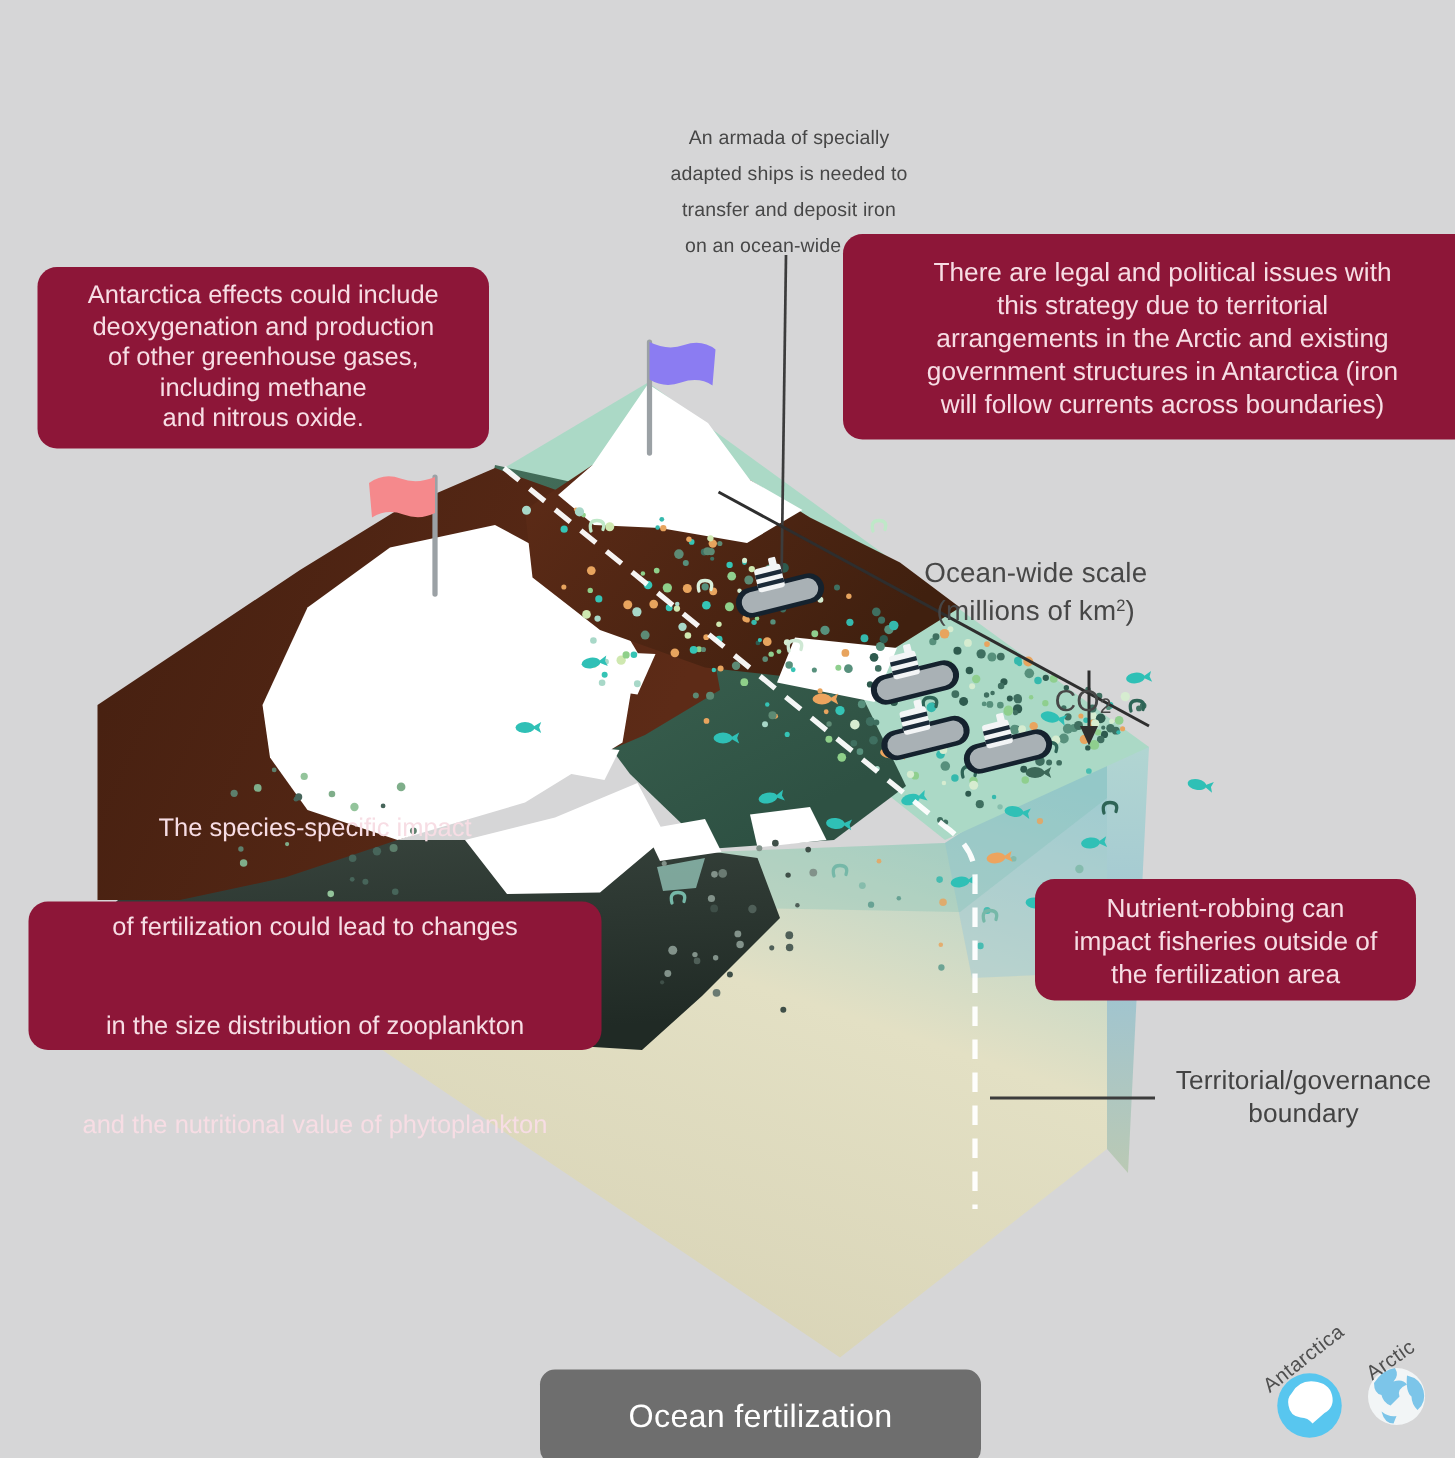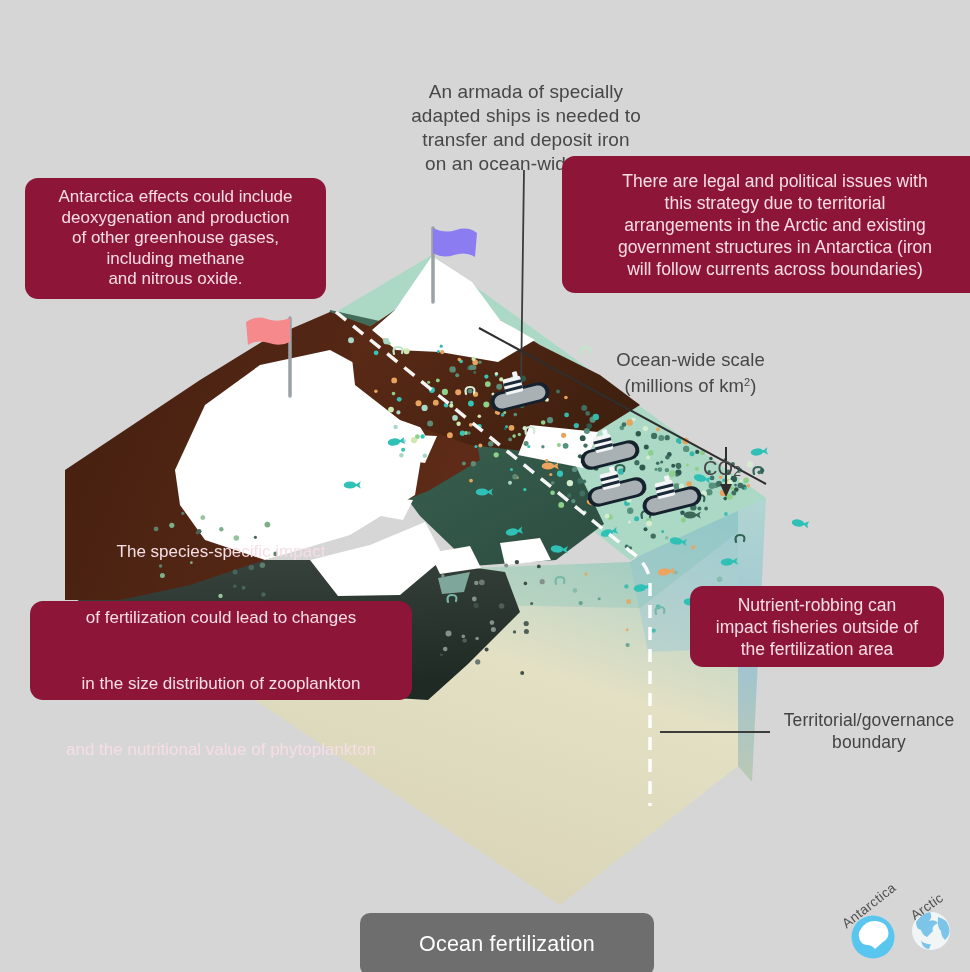--- a/index.html
+++ b/index.html
@@ -4,37 +4,37 @@
 <style>
   html,body{margin:0;padding:0;background:#fff;}
   .stage{
     position:relative;width:970px;height:972px;overflow:hidden;
     background:var(--bg,#d6d6d7);
     font-family:"Liberation Sans", sans-serif;
   }
   .stage svg.illo{position:absolute;left:0;top:0;width:970px;height:972px;}
   .note{
     position:absolute;text-align:center;color:#474747;
-    font-size:19px;line-height:24px;letter-spacing:.1px;
+    font-size:13px;line-height:24px;letter-spacing:.1px;
   }
   .callout{
     position:absolute;background:var(--box_bg,#8d1638);color:var(--box_text,#f7dde4);
     border-radius:13px;display:flex;flex-direction:column;justify-content:center;
     text-align:center;font-size:17.5px;line-height:21.5px;padding:8px 10px;box-sizing:border-box;
   }
   .callout.small{font-size:17px;line-height:22px;}
   .pill{
     position:absolute;background:var(--pill_bg,#6e6e6e);color:#fff;border-radius:10px;
     text-align:center;font-size:21.5px;padding:19px 0;width:294px;letter-spacing:.2px;
   }
   .legend-label{
     position:absolute;color:#4f4f4f;font-size:13.5px;text-align:center;letter-spacing:.4px;
     transform:rotate(-38deg);
   }
-  .scale-note{font-size:18.5px;line-height:23px;}
+  .scale-note{font-size:18.5px;line-height:23px;margin-top:22px;}
   .scale-note sup{font-size:11px;vertical-align:6px;}
   .co2-note{font-size:20px;text-align:left;margin-top:32px;}
   .co2-note sub{font-size:14px;vertical-align:-1px;}
   .terr-note{font-size:17.5px;line-height:22px;color:#434343;}
 </style>
 </head>
 <body style="--bg: #d6d6d7; --box_bg: #8d1638; --box_text: #f7dde4; --pill_bg: #6e6e6e; --flag_left: #f5898c; --flag_right: #8b7cf2; --water_light: #abd9c6; --water_dark: #3f6b58;">
 
 <div class="stage">
 
@@ -538,21 +538,21 @@
       <div>government structures in Antarctica (iron</div>
       <div>will follow currents across boundaries)</div>
     </div>
 
   <div class="callout" style="left:690px;top:564px;width:254px;height:81px;line-height:22px;margin-top:22px;">
       <div>Nutrient-robbing can</div>
       <div>impact fisheries outside of</div>
       <div>the fertilization area</div>
     </div>
 
-  <div class="callout small" style="left:30px;top:601px;width:382px;height:99px;gap:44px;">
+  <div class="callout small" style="left:19px;top:601px;width:382px;height:99px;gap:44px;">
       <div>The species-specific impact</div>
       <div>of fertilization could lead to changes</div>
       <div>in the size distribution of zooplankton</div>
       <div>and the nutritional value of phytoplankton</div>
     </div>
 
 
   <div class="pill" style="left:360px;top:913px;">Ocean fertilization</div>
 
   <div class="legend-label" style="left:827px;top:898px;width:84px;">Antarctica</div>

